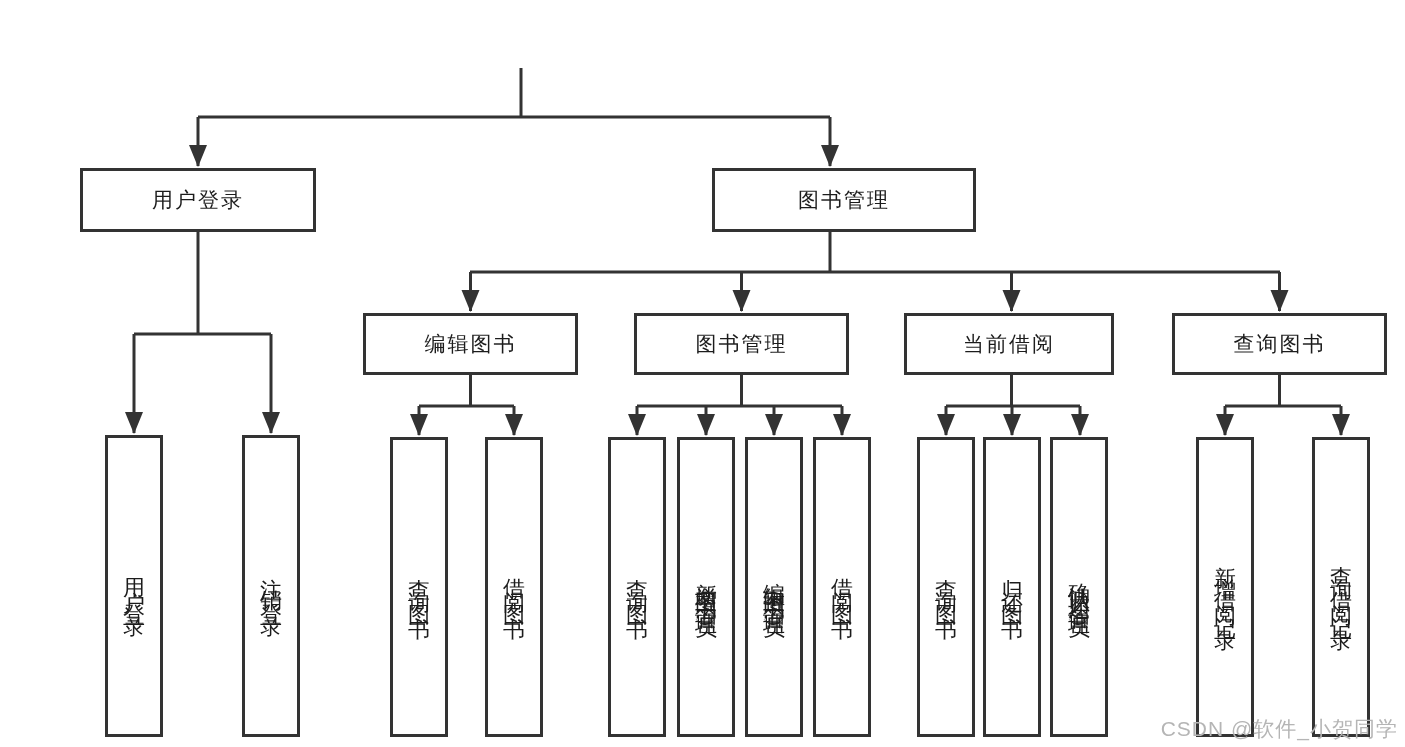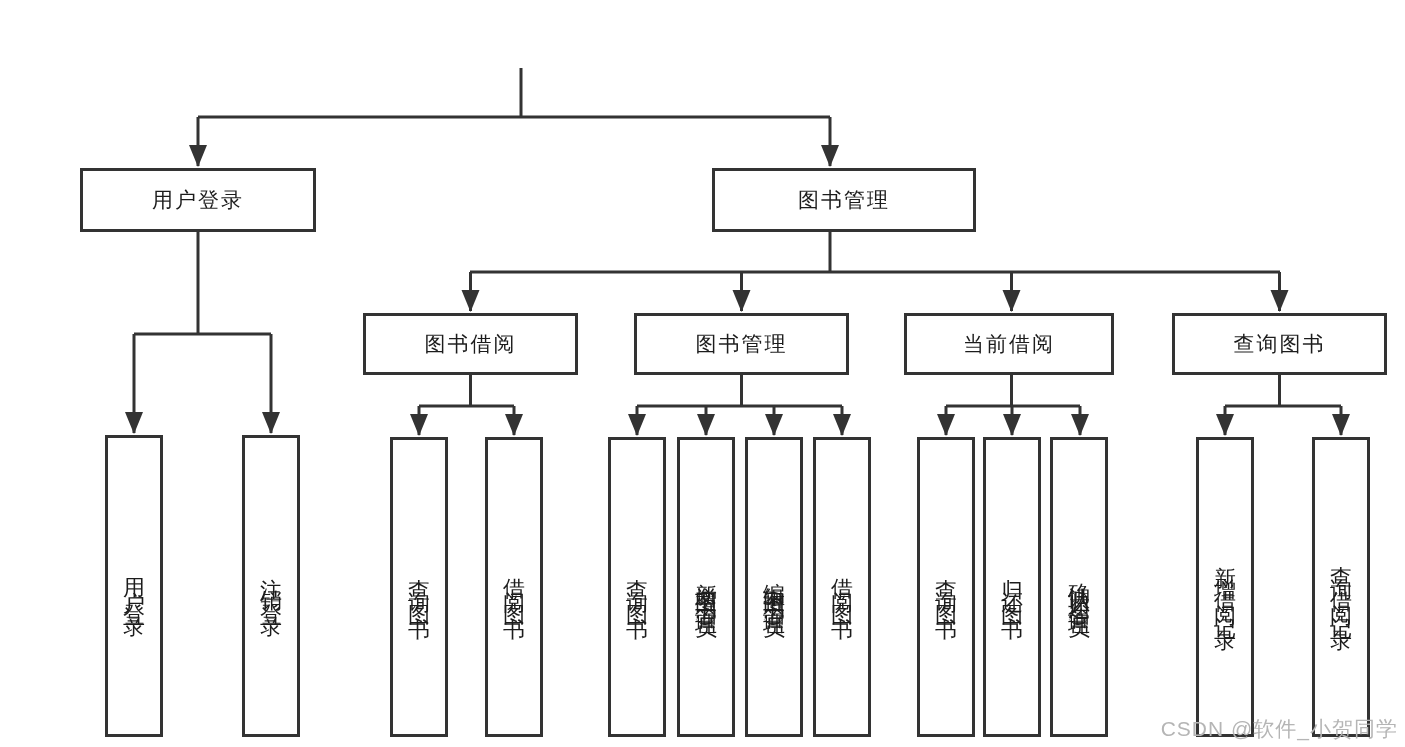--- a/index.html
+++ b/index.html
@@ -79,21 +79,21 @@
 
 
   <div class="hbox" style="left:80px;top:168px;width:236px;height:64px">
     <span>用户登录</span>
   </div>
   <div class="hbox" style="left:712px;top:168px;width:264px;height:64px">
     <span>图书管理</span>
   </div>
 
   <div class="hbox" style="left:363px;top:313px;width:215px;height:62px">
-    <span>图书借阅</span>
+    <span>编辑图书</span>
   </div>
   <div class="hbox" style="left:634px;top:313px;width:215px;height:62px">
     <span>图书管理</span>
   </div>
   <div class="hbox" style="left:904px;top:313px;width:210px;height:62px">
     <span>当前借阅</span>
   </div>
   <div class="hbox" style="left:1172px;top:313px;width:215px;height:62px">
     <span>查询图书</span>
   </div>

